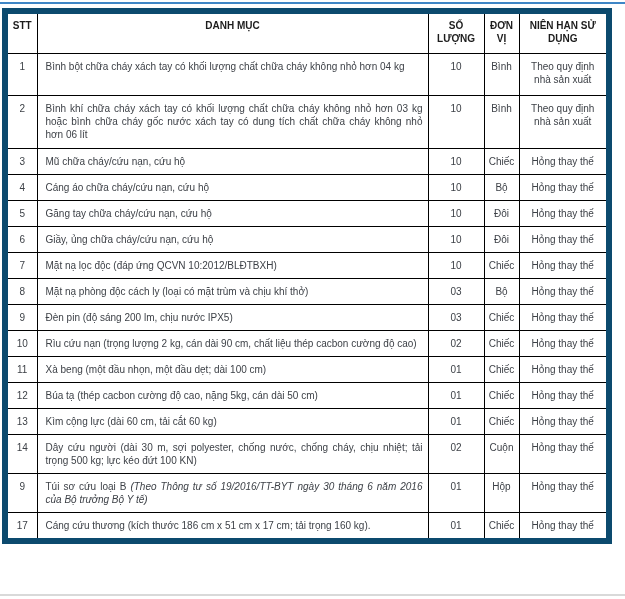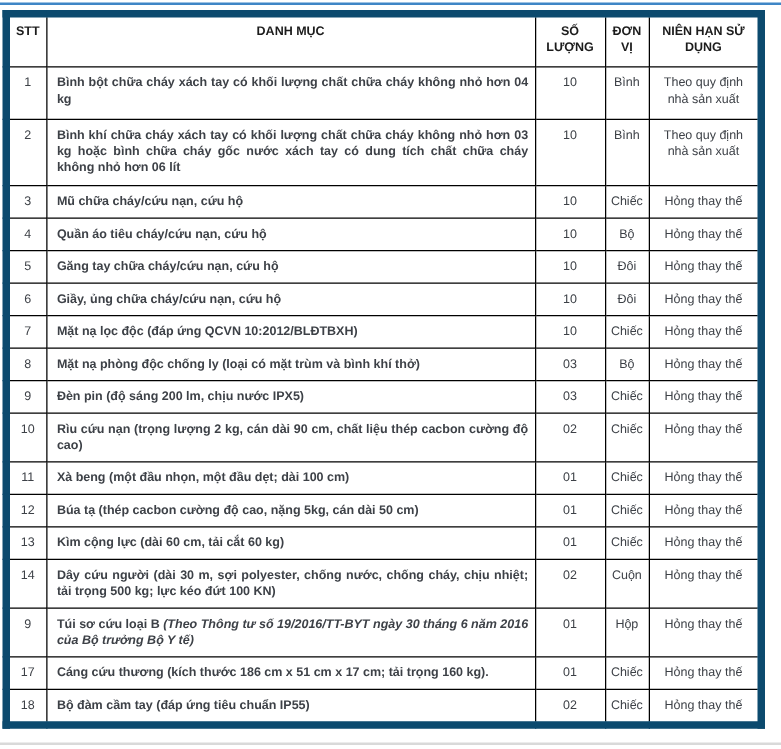--- a/index.html
+++ b/index.html
@@ -57,21 +57,20 @@
     font-size: 10px;
     color: #3d4147;
     line-height: 13px;
     padding: 6px 3px;
     text-align: center;
   }
   td.cell-name {
     text-align: justify;
     padding-left: 8px;
     padding-right: 5px;
-    font-weight: bold;
   }
   td.cell-unit { padding-left: 1px; padding-right: 1px; margin-left: 48px; }
   tbody tr:nth-child(1) td { height: 42px; }
   tbody tr:nth-child(2) td { height: 53px; }
   .italic { font-style: italic; }
 </style>
 </head>
 <body>
 
 <div class="top-line"></div>
@@ -110,21 +109,21 @@
       </tr>
       <tr>
         <td class="cell-stt">3</td>
         <td class="cell-name"><span>Mũ chữa cháy/cứu nạn, cứu hộ</span></td>
         <td class="cell-qty">10</td>
         <td class="cell-unit">Chiếc</td>
         <td class="cell-period">Hỏng thay thế</td>
       </tr>
       <tr>
         <td class="cell-stt">4</td>
-        <td class="cell-name"><span>Quần áo tiêu cháy/cứu nạn, cứu hộ</span></td>
+        <td class="cell-name"><span>Cáng áo chữa cháy/cứu nạn, cứu hộ</span></td>
         <td class="cell-qty">10</td>
         <td class="cell-unit">Bộ</td>
         <td class="cell-period">Hỏng thay thế</td>
       </tr>
       <tr>
         <td class="cell-stt">5</td>
         <td class="cell-name"><span>Găng tay chữa cháy/cứu nạn, cứu hộ</span></td>
         <td class="cell-qty">10</td>
         <td class="cell-unit">Đôi</td>
         <td class="cell-period">Hỏng thay thế</td>
@@ -138,21 +137,21 @@
       </tr>
       <tr>
         <td class="cell-stt">7</td>
         <td class="cell-name"><span>Mặt nạ lọc độc (đáp ứng QCVN 10:2012/BLĐTBXH)</span></td>
         <td class="cell-qty">10</td>
         <td class="cell-unit">Chiếc</td>
         <td class="cell-period">Hỏng thay thế</td>
       </tr>
       <tr>
         <td class="cell-stt">8</td>
-        <td class="cell-name"><span>Mặt nạ phòng độc chống ly (loại có mặt trùm và bình khí thở)</span></td>
+        <td class="cell-name"><span>Mặt nạ phòng độc cách ly (loại có mặt trùm và chịu khí thở)</span></td>
         <td class="cell-qty">03</td>
         <td class="cell-unit">Bộ</td>
         <td class="cell-period">Hỏng thay thế</td>
       </tr>
       <tr>
         <td class="cell-stt">9</td>
         <td class="cell-name"><span>Đèn pin (độ sáng 200 lm, chịu nước IPX5)</span></td>
         <td class="cell-qty">03</td>
         <td class="cell-unit">Chiếc</td>
         <td class="cell-period">Hỏng thay thế</td>
@@ -199,23 +198,16 @@
         <td class="cell-unit">Hộp</td>
         <td class="cell-period">Hỏng thay thế</td>
       </tr>
       <tr>
         <td class="cell-stt">17</td>
         <td class="cell-name"><span>Cáng cứu thương (kích thước 186 cm x 51 cm x 17 cm; tải trọng 160 kg).</span></td>
         <td class="cell-qty">01</td>
         <td class="cell-unit">Chiếc</td>
         <td class="cell-period">Hỏng thay thế</td>
       </tr>
-      <tr>
-        <td class="cell-stt">18</td>
-        <td class="cell-name"><span>Bộ đàm cầm tay (đáp ứng tiêu chuẩn IP55)</span></td>
-        <td class="cell-qty">02</td>
-        <td class="cell-unit">Chiếc</td>
-        <td class="cell-period">Hỏng thay thế</td>
-      </tr>
     </tbody>
 </table>
 
 <div class="bottom-line"></div>
 
 </body></html>

